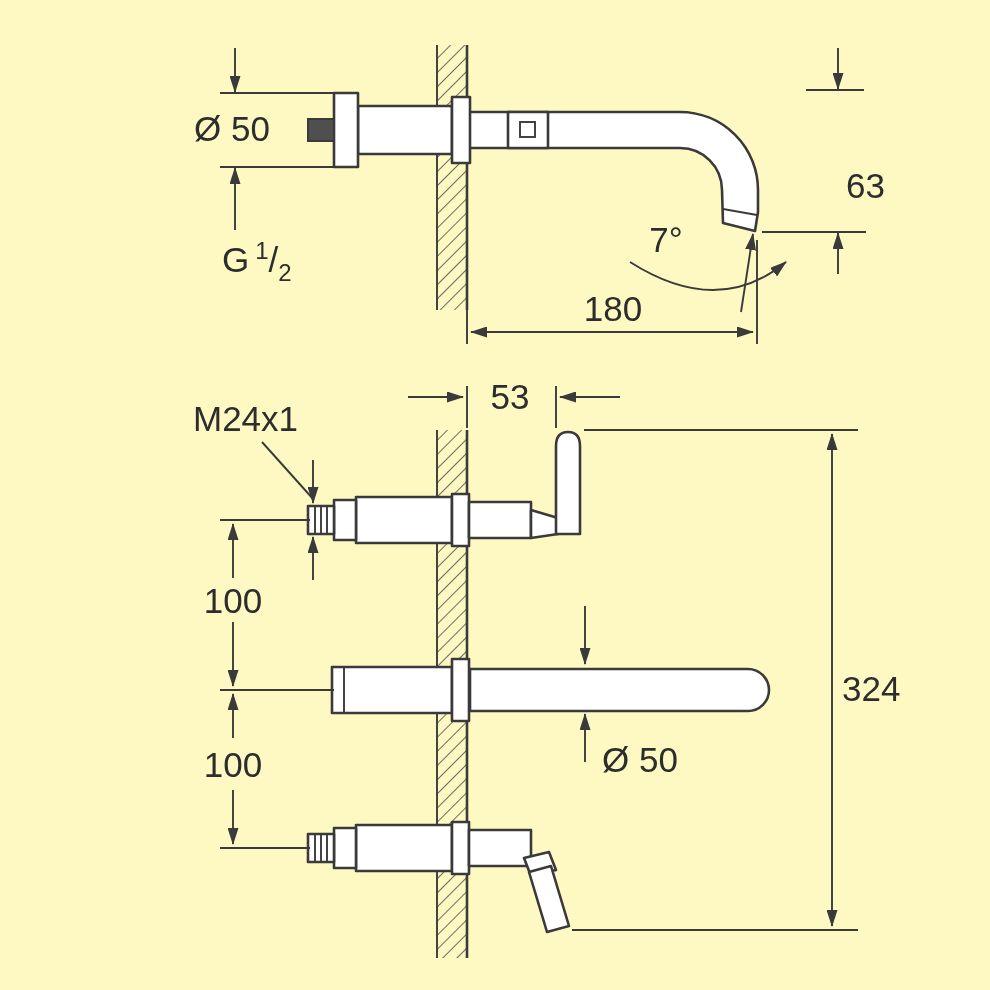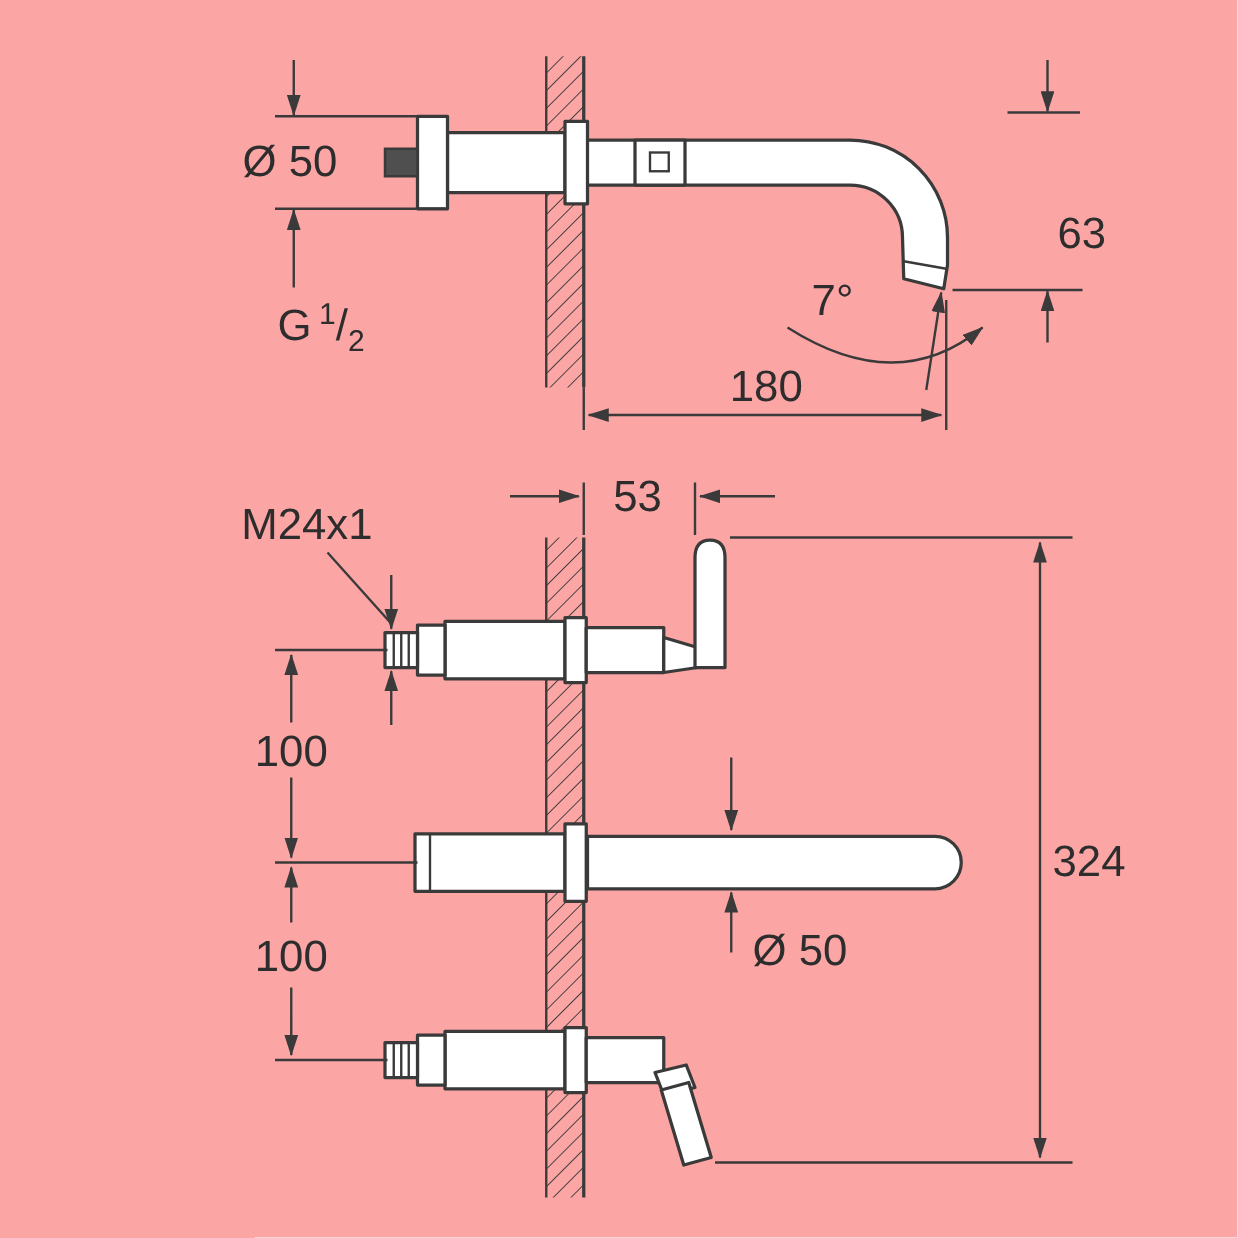--- a/index.html
+++ b/index.html
@@ -1,16 +1,16 @@
 <!DOCTYPE html>
 <html><head>
 <meta charset="utf-8">
 <style>
   html,body{margin:0;padding:0;background:#ffffff;}
-  .stage{width:990px;height:990px;background:#fca5a5;position:relative;overflow:hidden;}
+  .stage{width:990px;height:990px;background:#fef9c3;position:relative;overflow:hidden;}
   svg{display:block;}
   .o  { fill:#ffffff; stroke:#3a3a3a; stroke-width:2.6; stroke-linejoin:round; }
   .l  { fill:none; stroke:#3a3a3a; stroke-width:2.6; stroke-linecap:butt; }
   .d  { fill:none; stroke:#3a3a3a; stroke-width:1.9; stroke-linecap:butt; }
   .dark{ fill:#4f4f4f; stroke:#3a3a3a; stroke-width:2; }
   text{ font-family:"Liberation Sans","DejaVu Sans",sans-serif; font-size:35px; fill:#2d2d2d; }
   .mid{ text-anchor:middle; }
   .sm { font-size:24px; }
 </style>
 </head>

